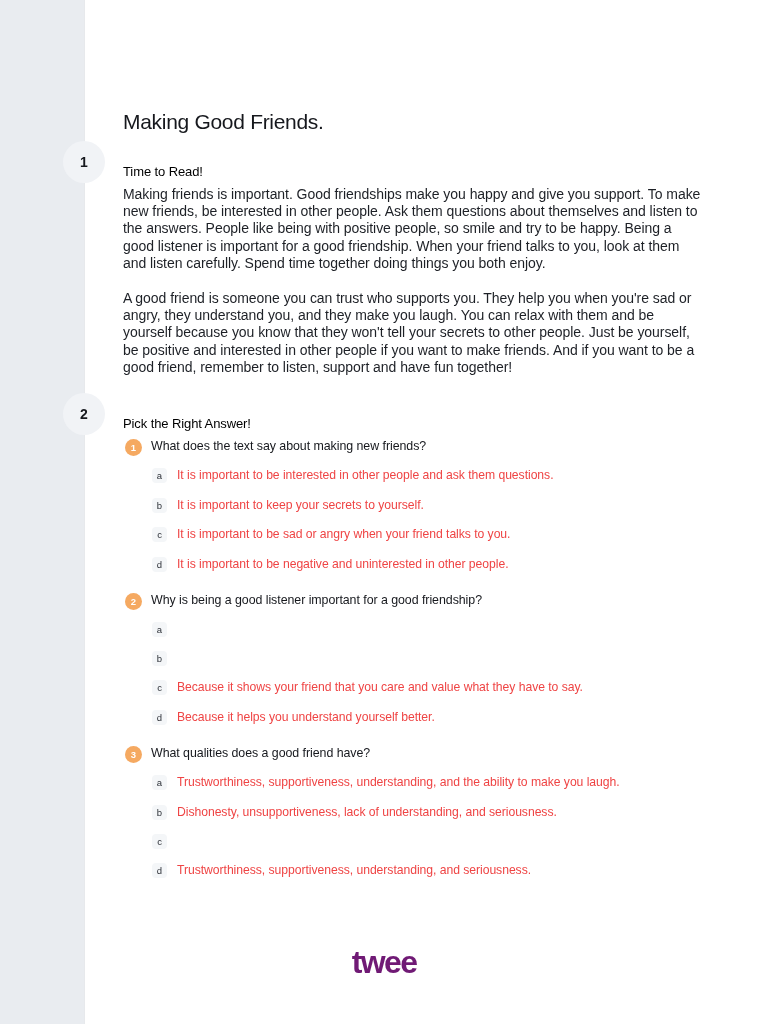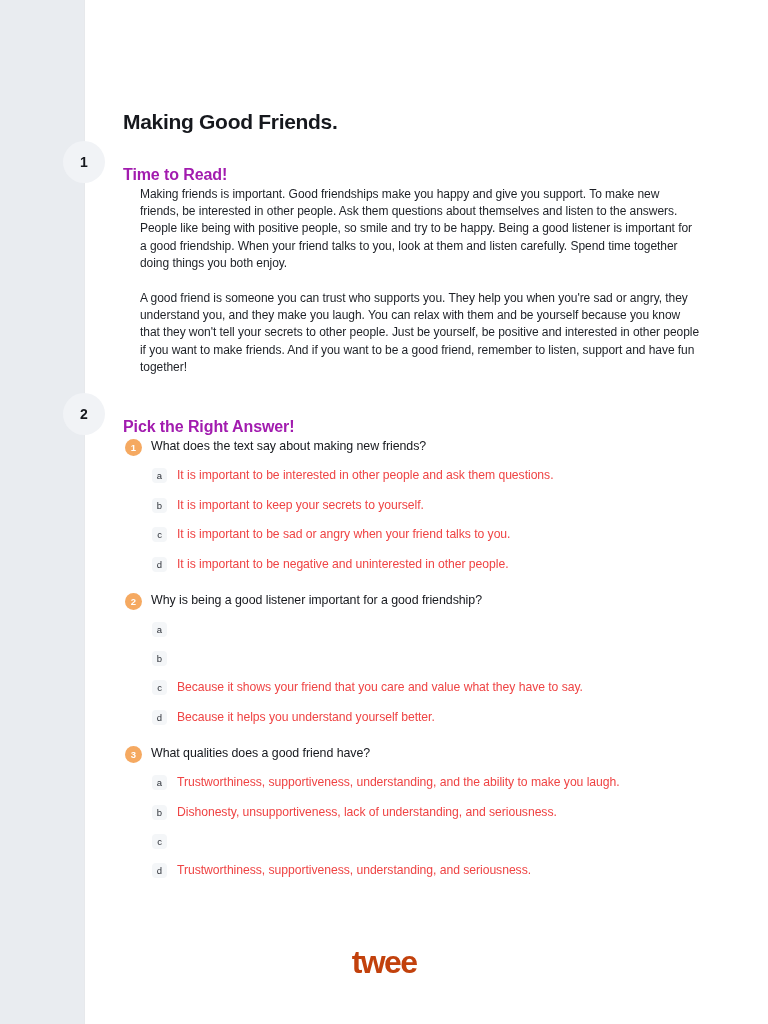--- a/index.html
+++ b/index.html
@@ -58,21 +58,21 @@
 
   .content {
     position: absolute;
     left: 123px;
     top: 0;
     width: 578px;
   }
 
   .doc-title {
     font-size: 21px;
-    font-weight: bold;
+    font-weight: normal;
     letter-spacing: -0.3px;
     color: #16181d;
     position: absolute;
     top: 96px;
     left: 0;
   }
 
   
   .section-badge {
     position: absolute;
@@ -88,37 +88,37 @@
     font-weight: bold;
     color: #16181d;
     z-index: 2;
   }
   .section-badge.b1 { top: 141px; }
   .section-badge.b2 { top: 393px; }
 
   .section-heading {
     position: absolute;
     left: 0;
-    font-size: 16px;
-    font-weight: bold;
-    color: #a21caf;
+    font-size: 13px;
+    font-weight: normal;
+    color: #000000;
     letter-spacing: -0.1px;
   }
   .section-heading.h1 { top: 153px; }
   .section-heading.h2 { top: 405px; }
 
   .reading {
     position: absolute;
     left: 0;
     top: 186px;
     width: 578px;
   }
   .reading p {
-    margin: 0 0 18px 17px;
-    font-size: 12px;
+    margin: 0 0 18px 0;
+    font-size: 14px;
     line-height: 17.2px;
     color: #1d2026;
     letter-spacing: -0.05px;
   }
   .reading p:last-child { margin-bottom: 0; }
 
   
   .questions {
     position: absolute;
     left: 2px;
@@ -190,21 +190,21 @@
   
   .footer-logo {
     position: absolute;
     left: 0;
     top: 944px;
     width: 768px;
     text-align: center;
     font-size: 32px;
     font-weight: bold;
     letter-spacing: -1.6px;
-    color: #c2410c;
+    color: #701a75;
   }
 </style>
 </head>
 <body>
 
 <div class="page">
 
   <div class="margin-pattern"></div>
   <div class="margin-rule"></div>
 

